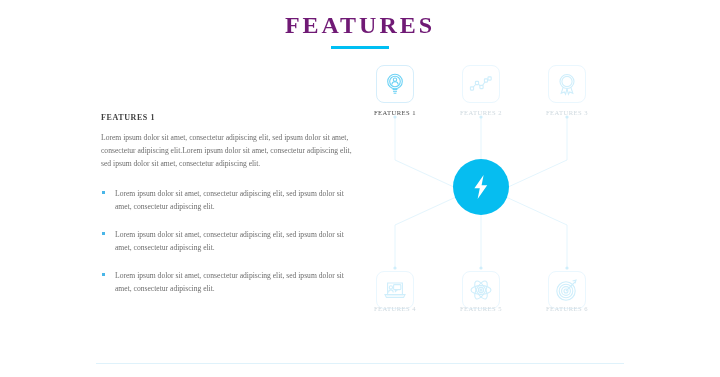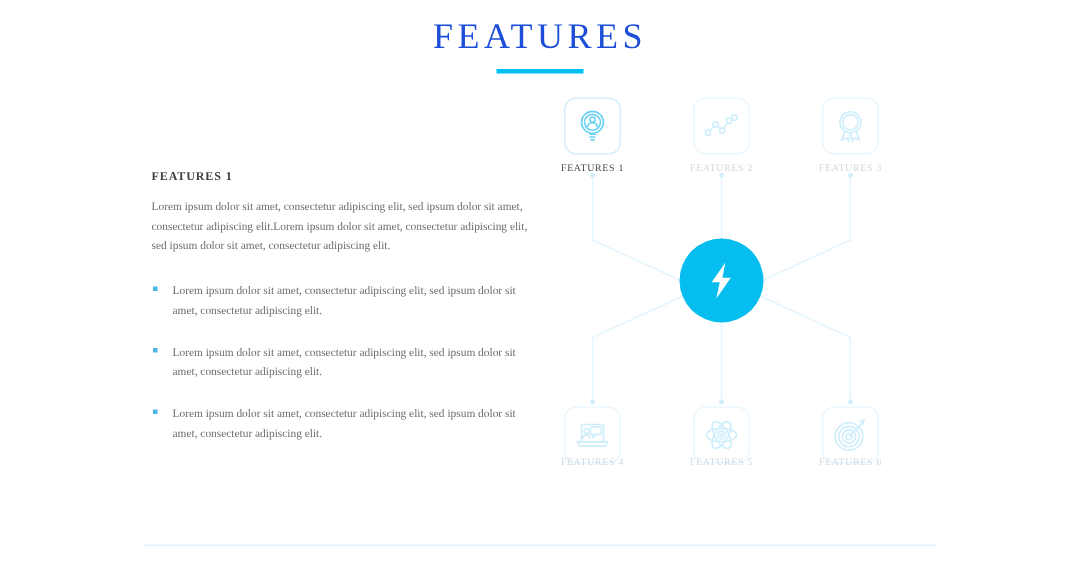--- a/index.html
+++ b/index.html
@@ -14,23 +14,23 @@
 
   
   .title-wrap{
     position:absolute;top:13px;left:0;width:720px;
     text-align:center;
   }
   .title{
     font-family:"Liberation Serif", serif;
     font-size:24px;
     letter-spacing:3px;
-    color:#1d4ed8;
+    color:#701a75;
     line-height:1;
-    font-weight:400;
+    font-weight:700;
   }
   .title-underline{
     width:58px;height:3px;background:#00bff3;
     margin:9px auto 0 auto;
   }
 
   
   .left-col{
     position:absolute;left:101px;top:113px;width:252px;
   }

